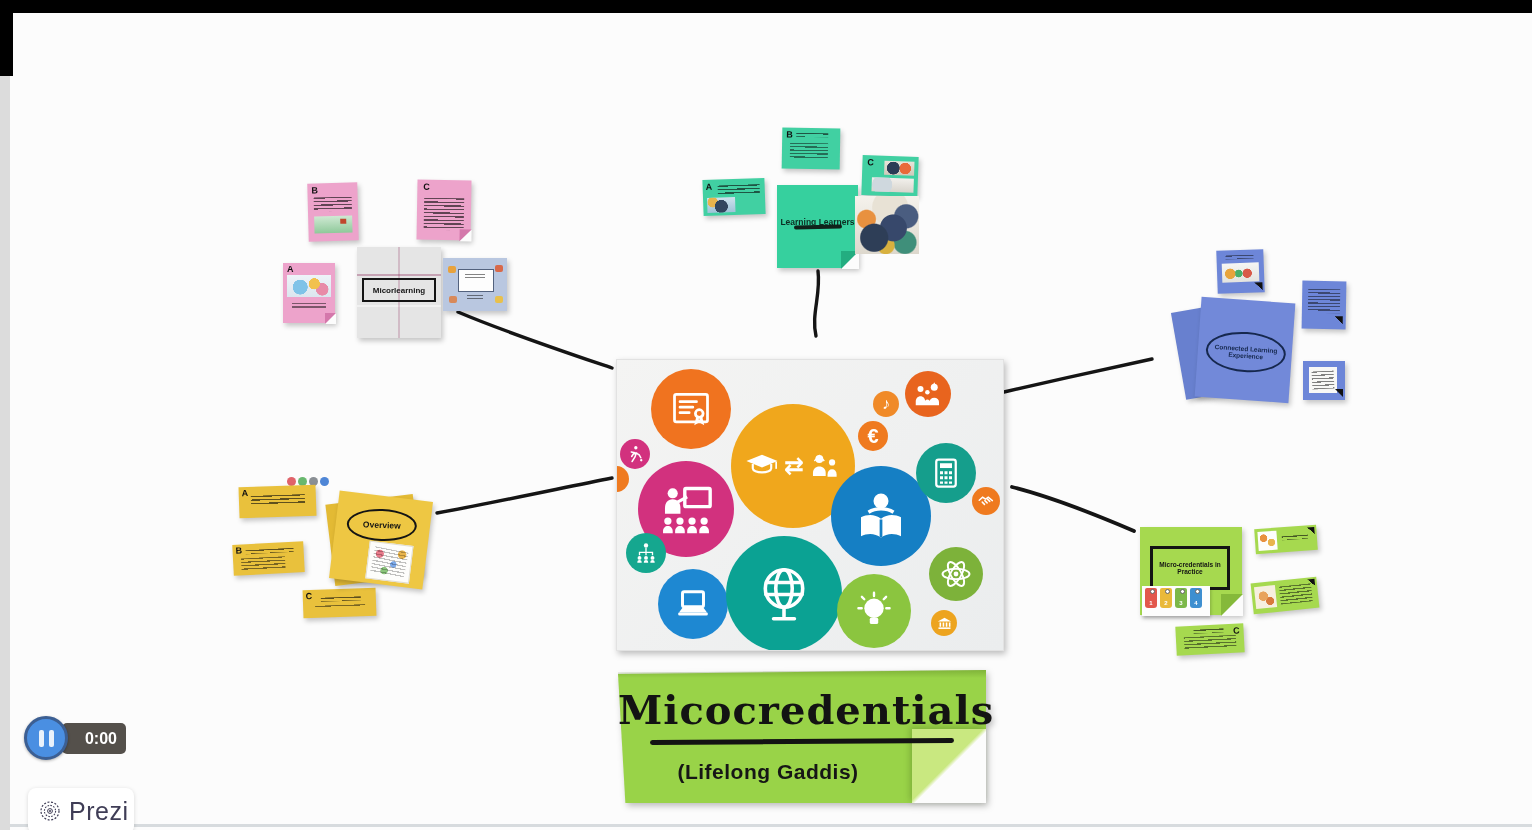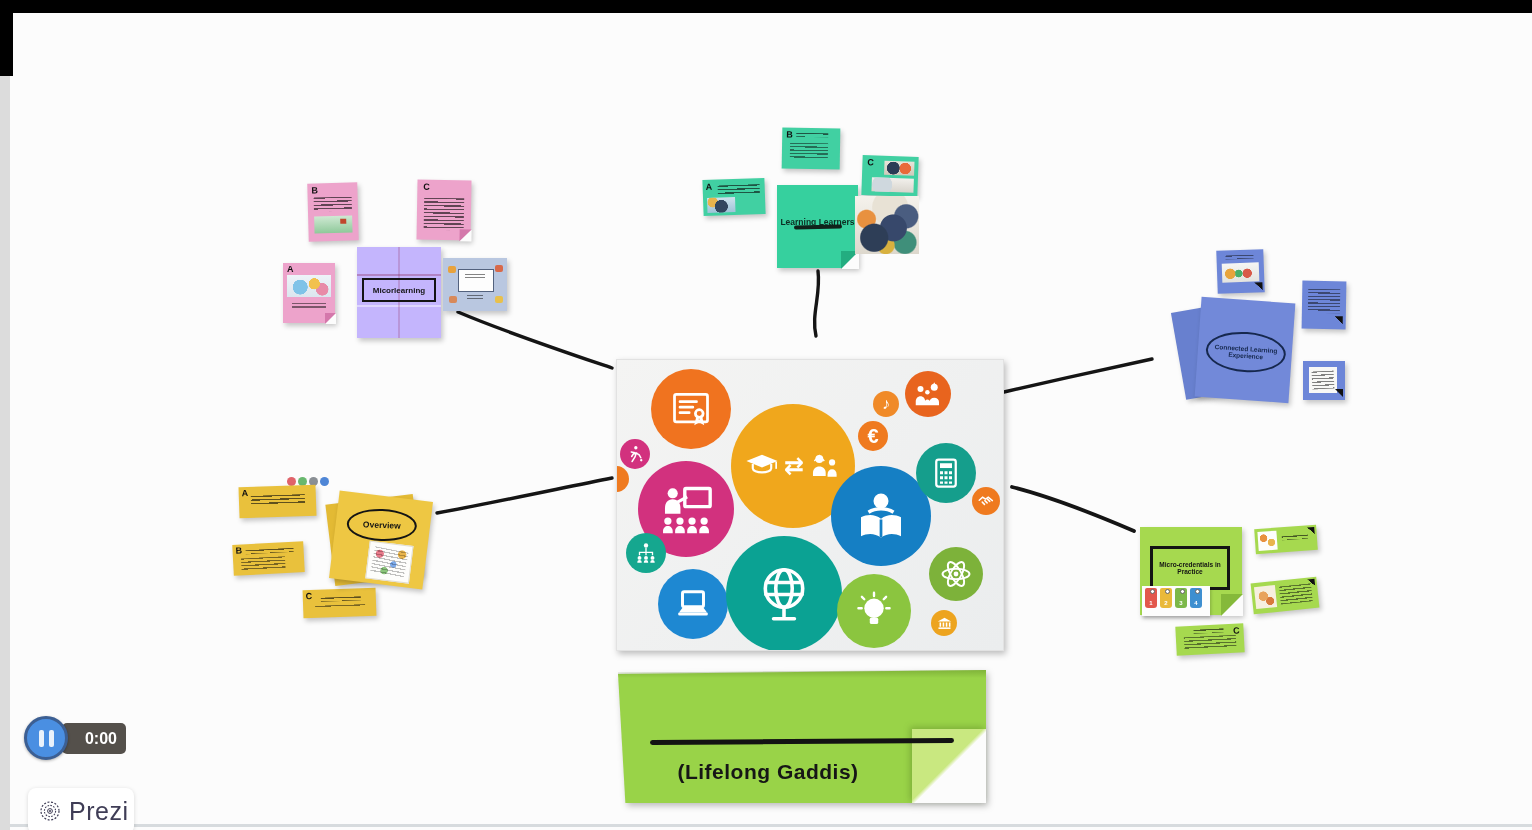--- a/index.html
+++ b/index.html
@@ -214,21 +214,21 @@
   <div class="note" style="left:283px;top:263px;width:52px;height:60px;background:#eda3cb;">
     <span class="ltr" style="left:4px;top:2px;">A</span>
     <div class="abs" style="left:4px;top:12px;width:44px;height:22px;background:
       radial-gradient(circle at 30% 55%, #7fc3e8 0 22%, transparent 23%),
       radial-gradient(circle at 62% 40%, #f2c14e 0 18%, transparent 19%),
       radial-gradient(circle at 80% 65%, #e88aa8 0 16%, transparent 17%),
       linear-gradient(#eef3f8,#dbe6ef);"></div>
     <div class="tlc" style="left:9px;top:40px;width:34px;height:5px;"></div>
     <div class="curl" style="width:11px;height:11px;background:linear-gradient(135deg,#d478ab 0 48%,#fcfcfc 52% 100%);"></div>
   </div>
-  <div class="note" style="left:357px;top:247px;width:84px;height:91px;background:#c4b5fd;">
+  <div class="note" style="left:357px;top:247px;width:84px;height:91px;background:#e5e5e5;">
     <div class="abs" style="left:0;top:27px;width:84px;height:2px;background:rgba(140,40,90,.35);"></div>
     <div class="abs" style="left:0;top:58px;width:84px;height:1.5px;background:rgba(255,255,255,.45);"></div>
     <div class="abs" style="left:41px;top:0;width:1.5px;height:91px;background:rgba(140,40,90,.22);"></div>
     <div class="abs" style="left:5px;top:31px;width:70px;height:20px;border:2px solid #141414;display:flex;align-items:center;justify-content:center;">
       <span style="font-size:8px;font-weight:bold;color:#141414;">Micorlearning</span>
     </div>
   </div>
   <div class="note" style="left:443px;top:258px;width:64px;height:53px;background:#b9c7e0;">
     <div class="abs" style="left:15px;top:11px;width:34px;height:21px;background:#fdfdfd;border:1.5px solid #53627e;"></div>
     <div class="tlc" style="left:22px;top:16px;width:20px;height:4px;"></div>
@@ -385,20 +385,23 @@
   <div class="note" style="left:1176px;top:625px;width:68px;height:29px;background:#a6d94f;transform:rotate(-3deg);">
     <div class="tl" style="left:18px;top:4px;width:30px;height:4px;"></div>
     <div class="tlc" style="left:8px;top:11px;width:52px;height:13px;"></div>
     <span class="ltr" style="right:4px;top:3px;">C</span>
   </div>
 
   <div class="abs noteshadow" style="left:618px;top:670px;width:368px;height:133px;">
     <div class="abs" style="left:0;top:0;width:368px;height:133px;background:#99d348;clip-path:polygon(0 3%,100% 0,100% 100%,2% 100%);"></div>
     <div class="abs" style="left:0;top:0;width:368px;height:8px;background:linear-gradient(rgba(80,120,30,.35),rgba(80,120,30,0));clip-path:polygon(0 30%,100% 0,100% 100%,0 100%);"></div>
     <div class="abs" style="right:0;bottom:0;width:74px;height:74px;background:linear-gradient(135deg,#c9e880 0 48%,#fcfcfc 52% 100%);filter:drop-shadow(-2px -2px 3px rgba(60,90,20,.3));"></div>
+    <div class="abs" style="left:0;top:16px;width:350px;text-align:center;">
+      <span style="font-family:'DejaVu Serif','Liberation Serif',serif;font-weight:bold;font-size:40px;color:#131313;letter-spacing:1px;">Micocredentials</span>
+    </div>
     <div class="abs" style="left:32px;top:69px;width:304px;height:5px;background:#131313;border-radius:3px;transform:rotate(-.4deg);"></div>
     <div class="abs" style="left:0;top:90px;width:300px;text-align:center;">
       <span style="font-size:21px;font-weight:bold;color:#161616;letter-spacing:.5px;">(Lifelong Gaddis)</span>
     </div>
   </div>
 
   <div class="abs" style="left:62px;top:723px;width:64px;height:31px;background:#54504b;border-radius:5px;display:flex;align-items:center;justify-content:flex-end;padding-right:9px;box-sizing:border-box;">
     <span style="color:#fff;font-weight:bold;font-size:16px;">0:00</span>
   </div>
   <div class="abs" style="left:24px;top:716px;width:44px;height:44px;border-radius:50%;background:#4a8fe2;border:3px solid #3c5f93;box-sizing:border-box;display:flex;align-items:center;justify-content:center;gap:5px;box-shadow:0 1px 3px rgba(0,0,0,.3);">

